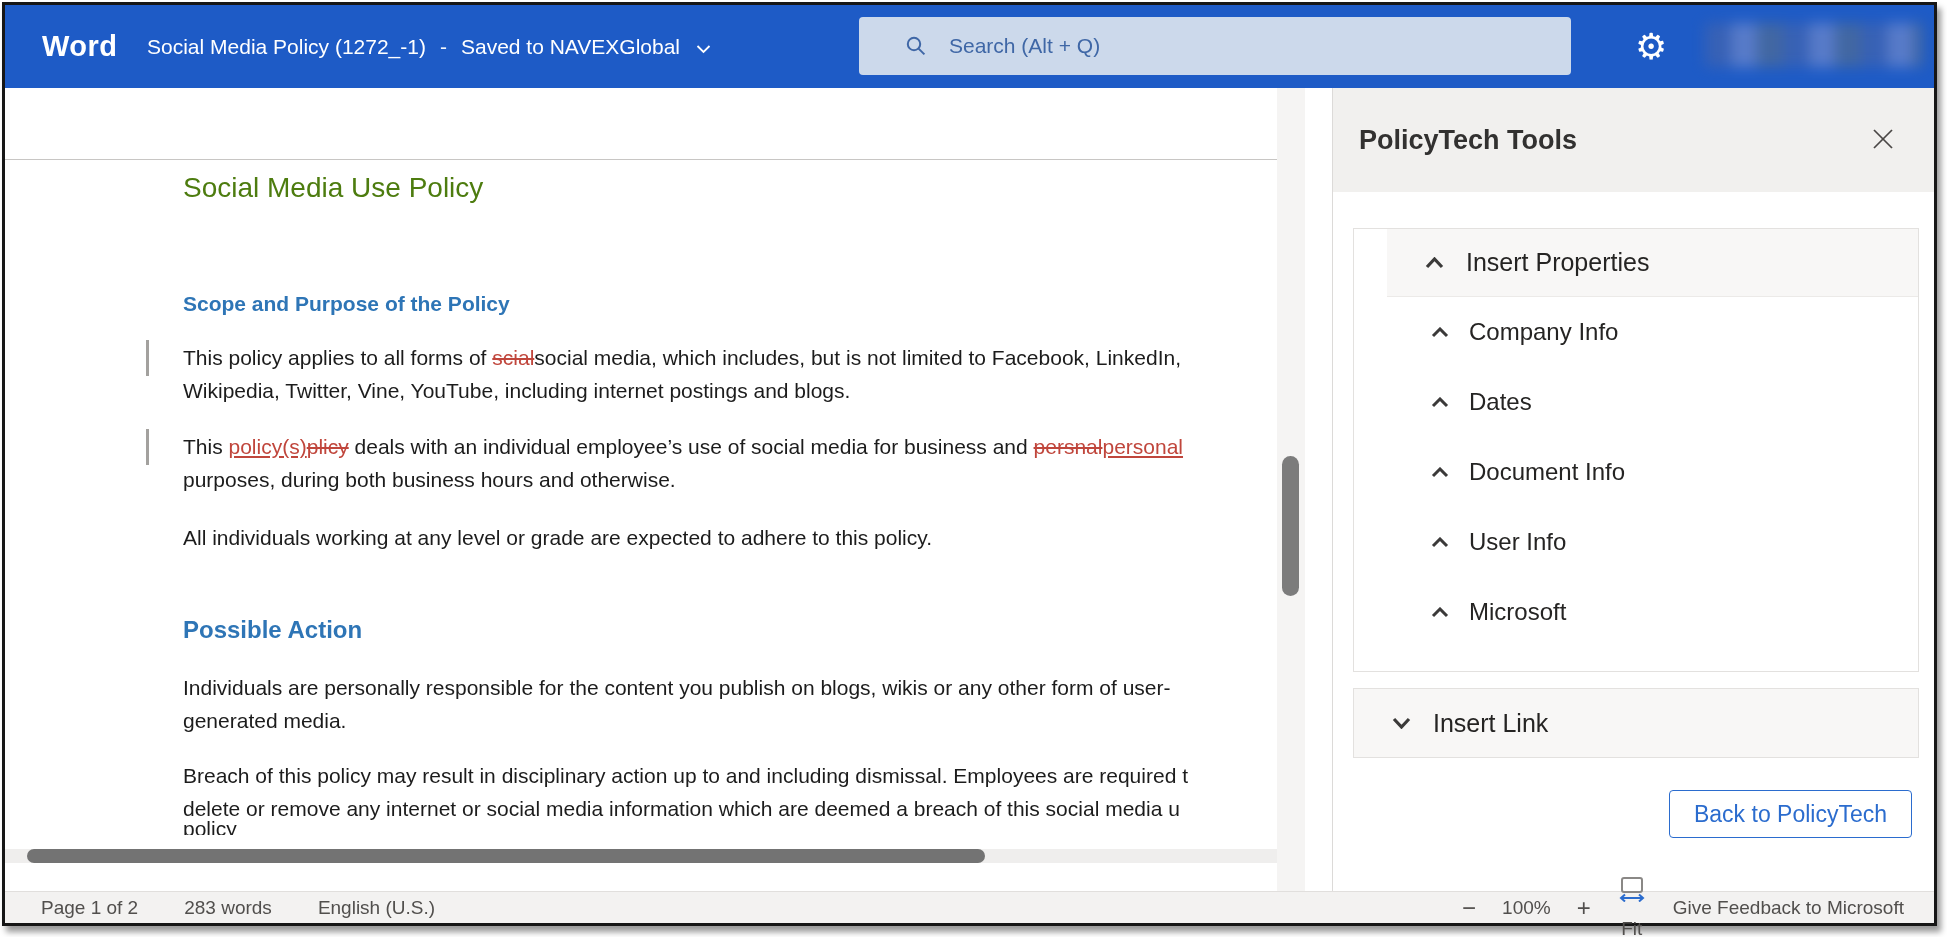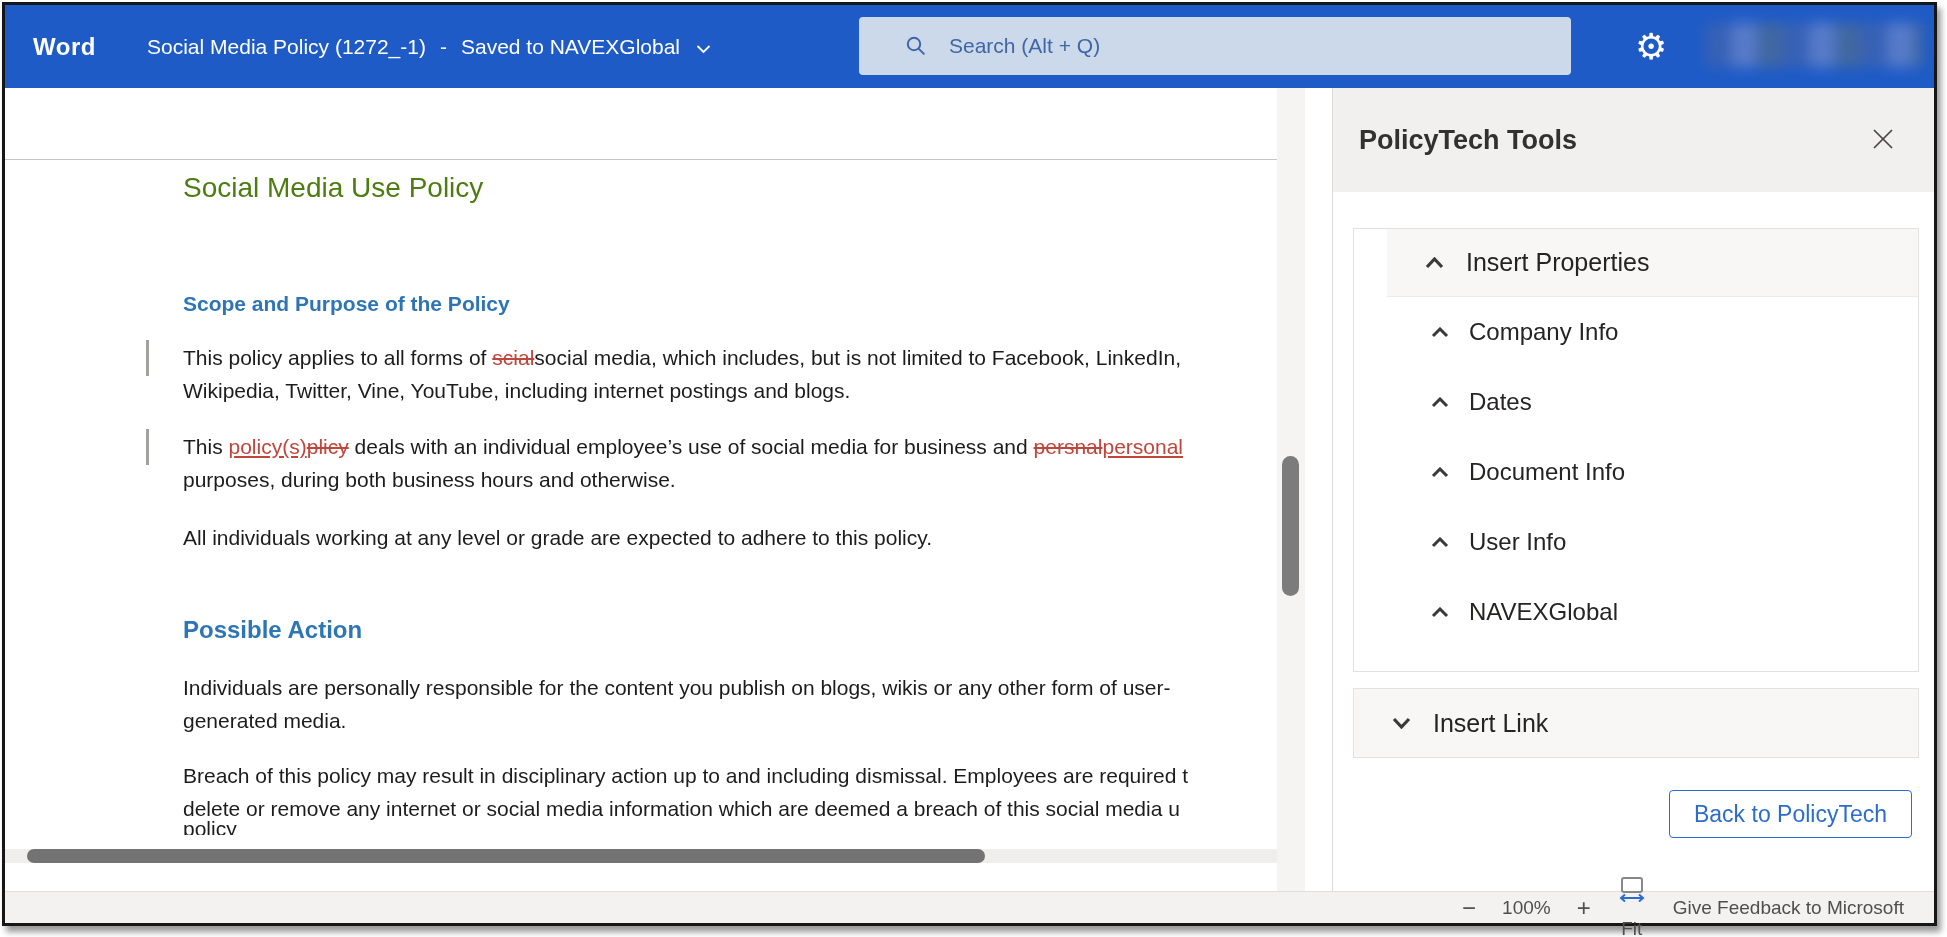--- a/index.html
+++ b/index.html
@@ -7,22 +7,22 @@
   body { font-family:"Liberation Sans","DejaVu Sans",sans-serif; width:1947px; height:937px; overflow:hidden; position:relative; }
 
   .window {
     position:absolute; left:2px; top:2px; width:1935px; height:924px;
     border:3px solid #161616; background:#ffffff;
     box-shadow:4px 6px 6px rgba(0,0,0,.4);
   }
 
   
   .header { position:absolute; left:0; top:0; width:1929px; height:83px; background:#1e5bc6; }
-  .word-logo { position:absolute; left:28px; top:0; height:83px; display:flex; align-items:center;
-    color:#fff; font-size:24px; font-weight:bold; letter-spacing:.5px; }
+  .word-logo { position:absolute; left:37px; top:0; height:83px; display:flex; align-items:center;
+    color:#fff; font-size:29px; font-weight:bold; letter-spacing:.5px; }
   .doc-title-group { position:absolute; left:142px; top:0; height:83px; display:flex; align-items:center; gap:14px;
     color:#fff; font-size:21px; }
   .doc-title-group .sep { opacity:.95; }
   .chev-down-svg { margin-left:2px; margin-top:4px; }
   .search-box { position:absolute; left:854px; top:12px; width:712px; height:58px;
     background:#ccd9eb; border:none; border-radius:4px; display:flex; align-items:center; padding-left:46px; gap:22px; }
   .search-box input { background:transparent; border:none; outline:none; font-size:21px; width:560px;
     font-family:"Liberation Sans","DejaVu Sans",sans-serif; color:#2f5ea5; }
   .search-box input::placeholder { color:#3f67a6; opacity:1; }
   .gear { position:absolute; left:1630px; top:0; height:83px; display:flex; align-items:center;
@@ -179,38 +179,43 @@
         <div class="acc-row acc-item">
           <svg width="18" height="11" viewBox="0 0 18 11">
               <polyline points="2,9 9,2 16,9" fill="none" stroke="#3b3a39" stroke-width="3"></polyline>
             </svg>
           <span>User Info</span>
         </div>
         <div class="acc-row acc-item">
           <svg width="18" height="11" viewBox="0 0 18 11">
               <polyline points="2,9 9,2 16,9" fill="none" stroke="#3b3a39" stroke-width="3"></polyline>
             </svg>
-          <span>NAVEXGlobal</span>
+          <span>Microsoft</span>
         </div>
       </div>
     </div>
 
     <div class="acc-group group2">
       <div class="acc-row acc-head">
         <svg width="19" height="12" viewBox="0 0 19 12">
             <polyline points="2,2 9.5,10 17,2" fill="none" stroke="#3b3a39" stroke-width="3.2"></polyline>
           </svg>
         <span>Insert Link</span>
       </div>
     </div>
 
     <button class="back-btn">Back to PolicyTech</button>
   </div>
 
   <div class="statusbar">
+    <div class="status-left">
+      <span class="status-item">Page 1 of 2</span>
+      <span class="status-item">283 words</span>
+      <span class="status-item">English (U.S.)</span>
+    </div>
     <div class="status-right">
       <span class="zoom-btn">−</span>
       <span class="status-item">100%</span>
       <span class="zoom-btn">+</span>
       <span class="fit-group">
         <svg width="30" height="26" viewBox="0 0 30 26">
             <rect x="5" y="2" width="20" height="14" rx="2" fill="none" stroke="#8a8886" stroke-width="2"></rect>
             <line x1="4" y1="22" x2="26" y2="22" stroke="#2b6cce" stroke-width="2"></line>
             <polyline points="8,18.5 4,22 8,25.5" fill="none" stroke="#2b6cce" stroke-width="2"></polyline>
             <polyline points="22,18.5 26,22 22,25.5" fill="none" stroke="#2b6cce" stroke-width="2"></polyline>

